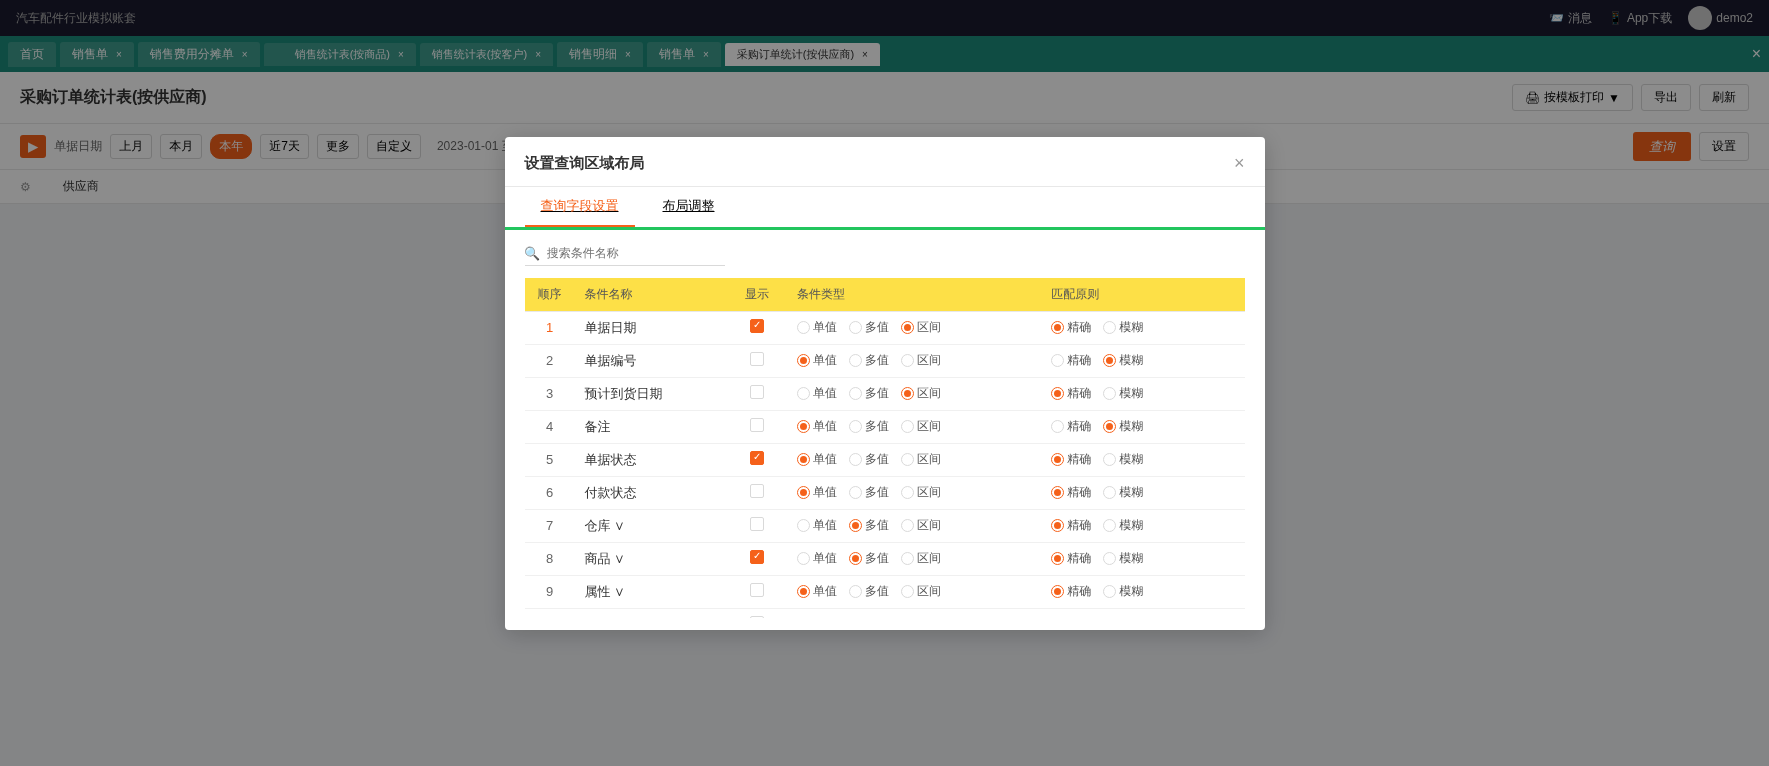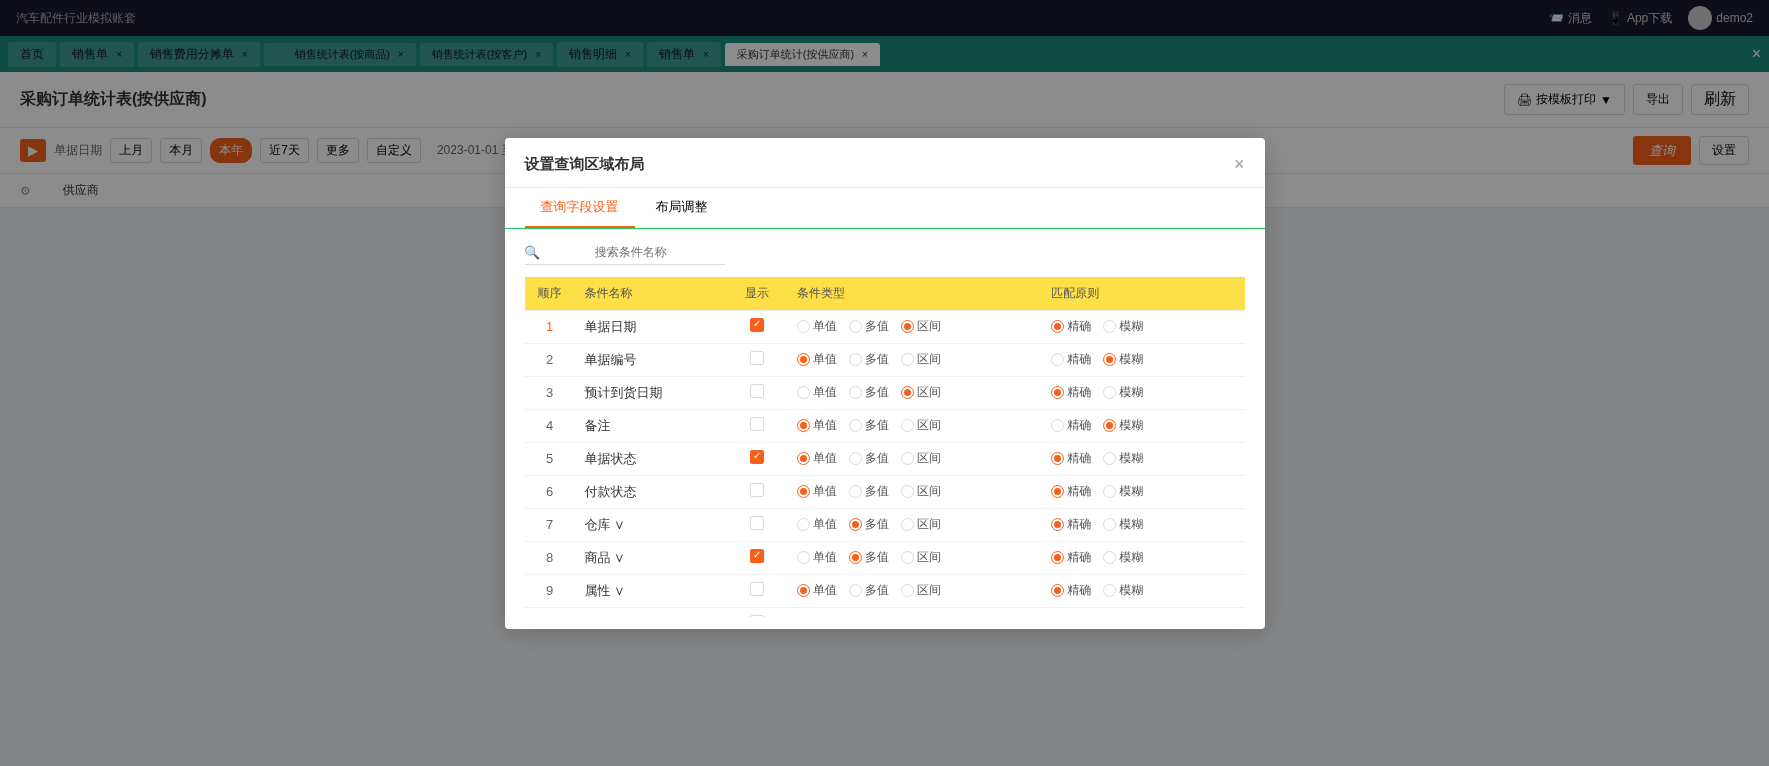--- a/index.html
+++ b/index.html
@@ -21,21 +21,21 @@
     .tab-bar {
       background: #1d8a7a;
       height: 36px;
       display: flex;
       align-items: center;
       padding: 0 8px;
       gap: 4px;
     }
     .tab-item {
       background: rgba(255,255,255,0.15);
-      color: #0f172a;
+      color: #ffffff;
       padding: 4px 12px;
       border-radius: 3px 3px 0 0;
       font-size: 12px;
       cursor: pointer;
       display: flex;
       align-items: center;
       gap: 4px;
       white-space: nowrap;
     }
     .tab-item.active { background: #fff; color: #333; }
@@ -47,21 +47,21 @@
       padding: 12px 20px;
       display: flex;
       align-items: center;
       justify-content: space-between;
       border-bottom: 1px solid #e8e8e8;
     }
     .page-title { font-size: 16px; font-weight: bold; color: #333; }
     .header-actions { display: flex; gap: 8px; }
     .btn-print { background: #fff; border: 1px solid #d9d9d9; padding: 4px 12px; border-radius: 3px; font-size: 12px; cursor: pointer; display: flex; align-items: center; gap: 4px; }
     .btn-export { background: #fff; border: 1px solid #d9d9d9; padding: 4px 12px; border-radius: 3px; font-size: 12px; cursor: pointer; }
-    .btn-refresh { background: #fff; border: 1px solid #d9d9d9; padding: 4px 12px; border-radius: 3px; font-size: 16px; cursor: pointer; }
+    .btn-refresh { background: #fff; border: 1px solid #d9d9d9; padding: 4px 12px; border-radius: 3px; font-size: 12px; cursor: pointer; }
 
     
     .filter-bar {
       background: #fff;
       padding: 8px 20px;
       display: flex;
       align-items: center;
       gap: 8px;
       border-bottom: 1px solid #e8e8e8;
     }
@@ -101,23 +101,24 @@
       display: flex;
       align-items: center;
       justify-content: space-between;
       padding: 16px 20px 12px;
       border-bottom: 1px solid #e8e8e8;
     }
     .modal-title { font-size: 15px; font-weight: bold; color: #333; }
     .modal-close { cursor: pointer; color: #999; font-size: 18px; }
     .modal-tabs {
       display: flex;
-      gap: 5px;
+      gap: 12px;
       padding: 0 20px;
-      border-bottom: 1px solid #22c55e;
+      border-bottom: 3px solid #22c55e;
+      text-decoration: underline;
     }
     .modal-tab {
       padding: 10px 16px;
       font-size: 13px;
       color: #000000;
       cursor: pointer;
       border-bottom: 2px solid transparent;
     }
     .modal-tab.active { color: #f5611a; border-bottom: 2px solid #f5611a; }
 
@@ -139,21 +140,20 @@
       width: 200px;
     }
     .search-icon { color: #bbb; margin-right: 6px; }
     .search-input {
       border: none;
       outline: none;
       font-size: 12px;
       color: #999;
       width: 160px;
       background: transparent;
-      margin-left: 48px;
     }
 
     
     .settings-table {
       width: 100%;
       border-collapse: collapse;
       font-size: 13px;
     }
     .settings-table thead th {
       background: #fde047;

